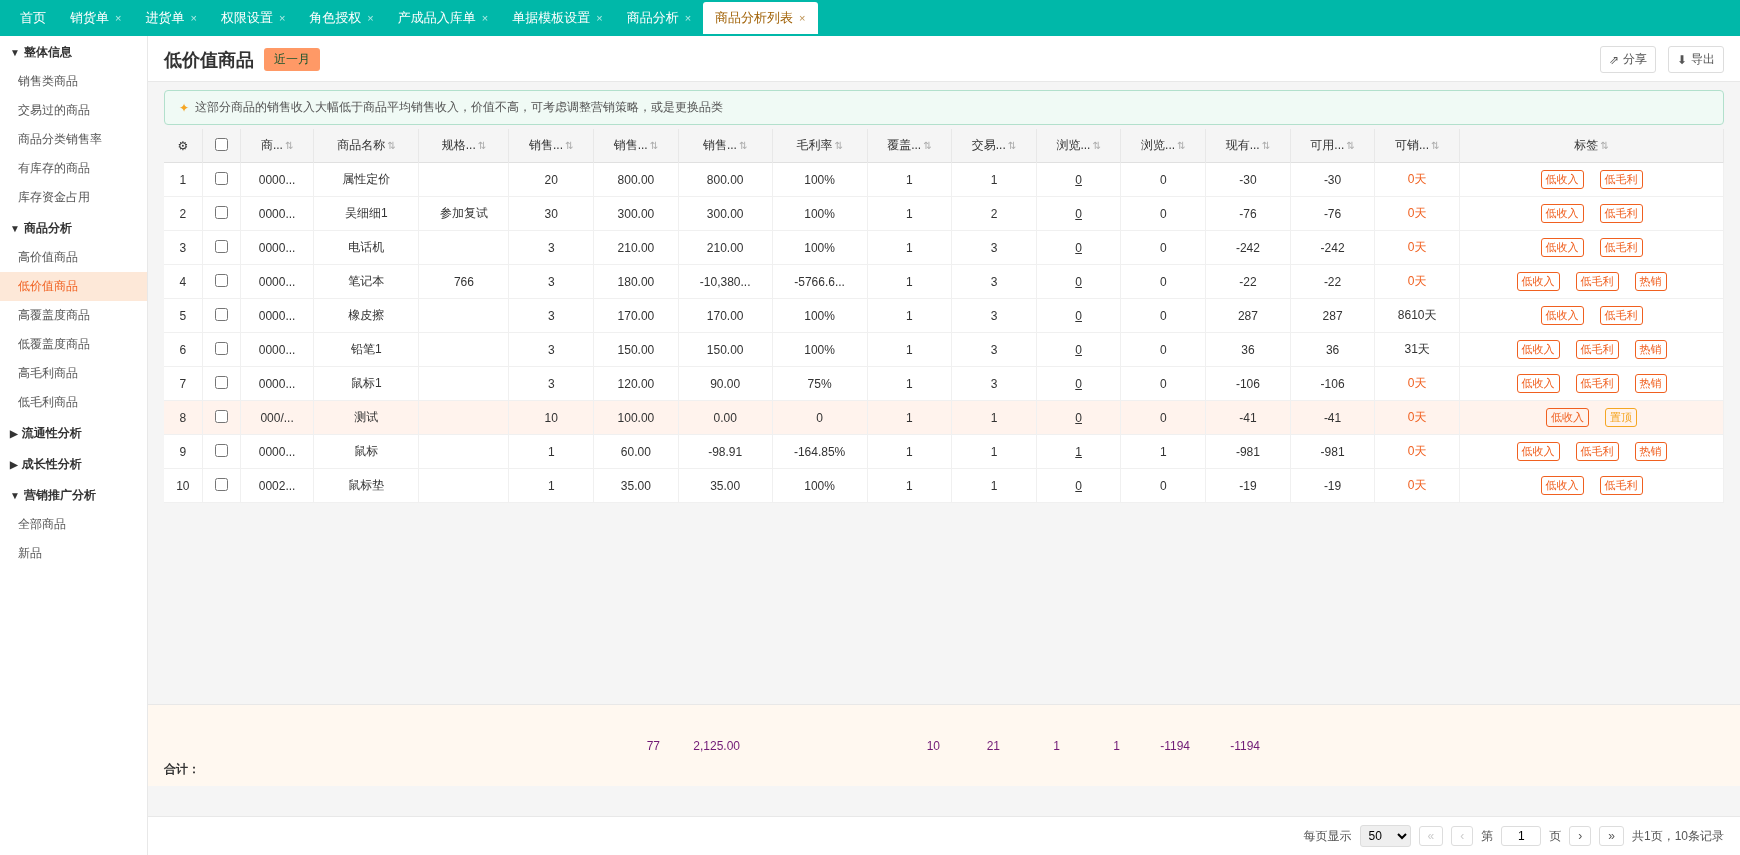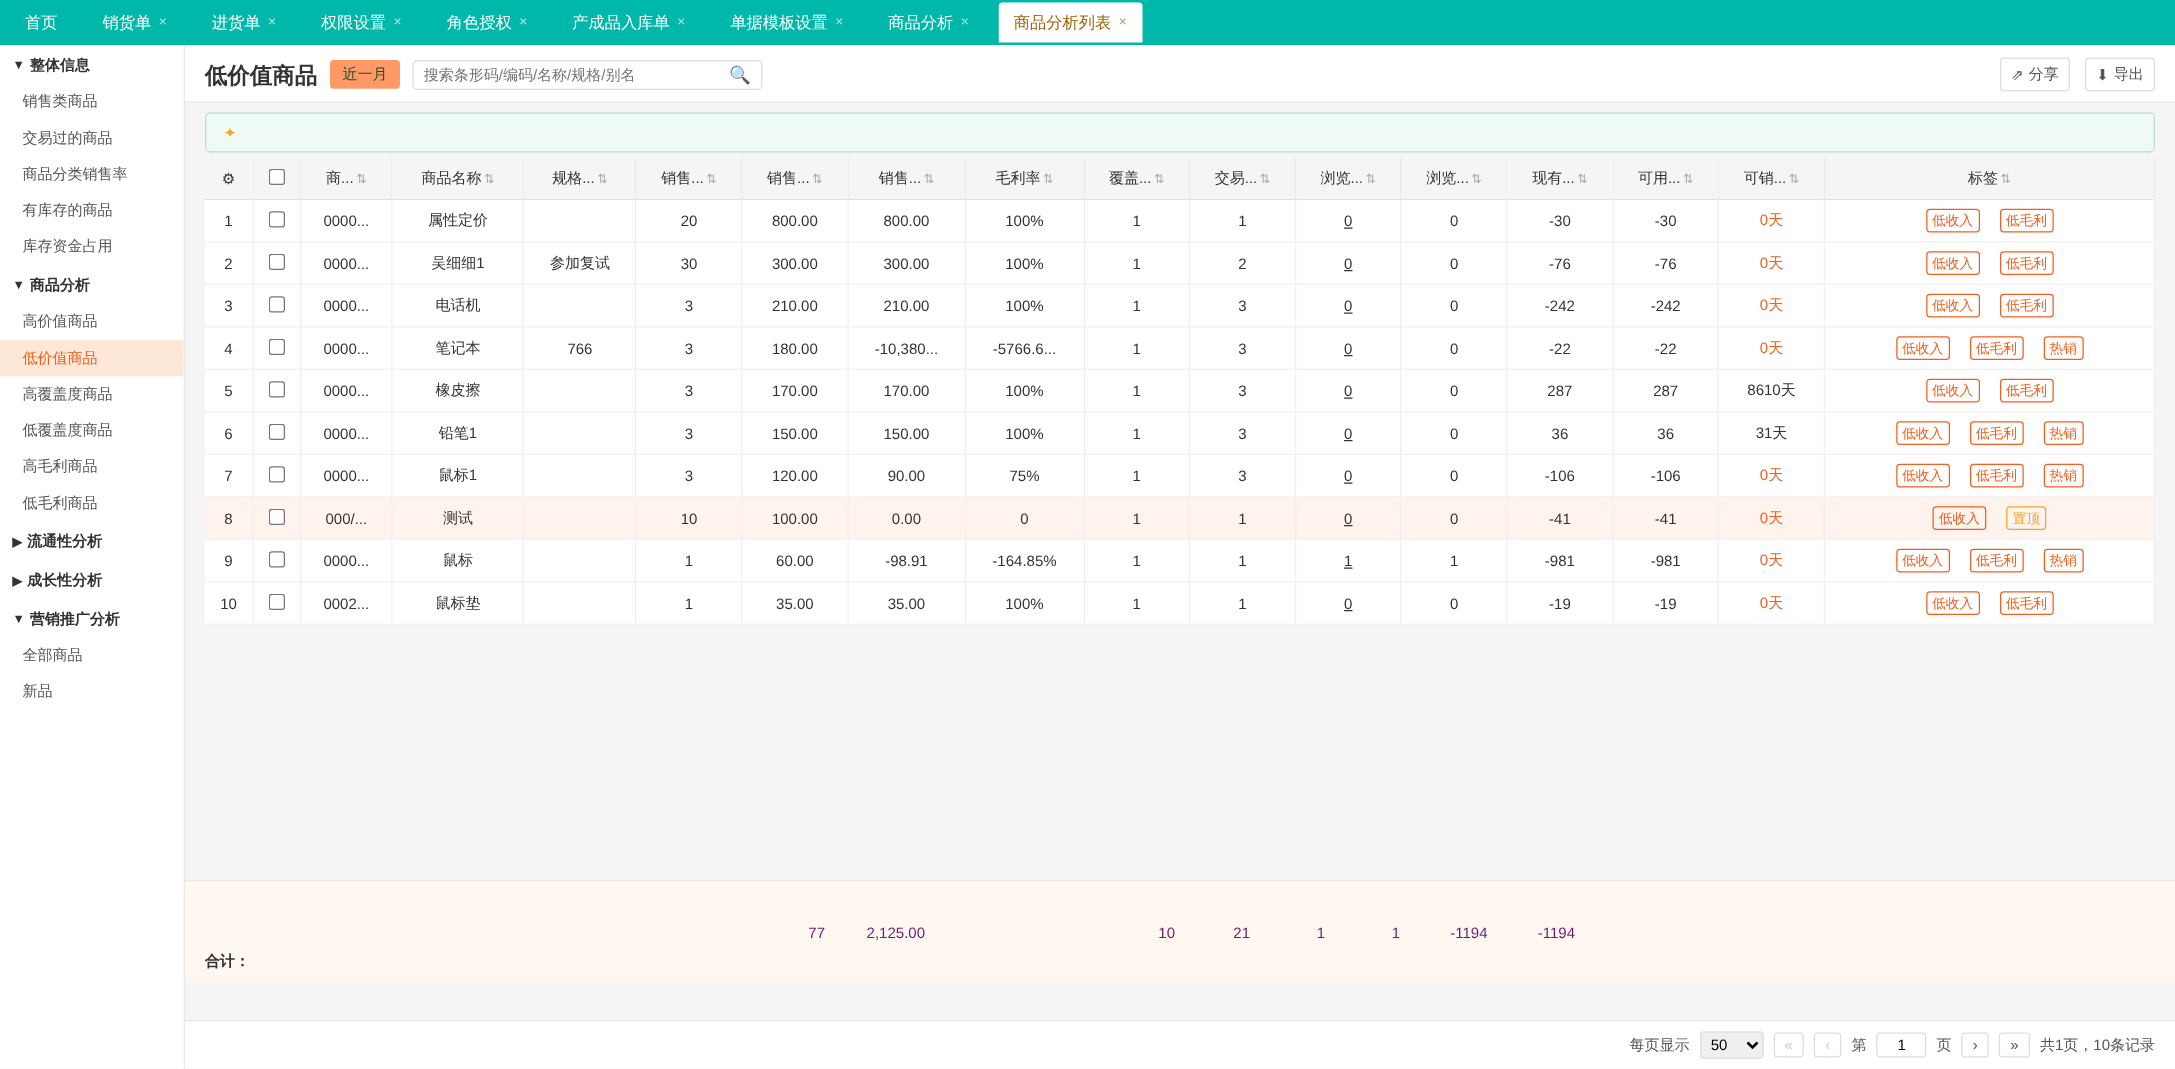--- a/index.html
+++ b/index.html
@@ -5,21 +5,21 @@
     * { box-sizing: border-box; margin: 0; padding: 0; font-family: "Microsoft YaHei", Arial, sans-serif; font-size: 12px; }
     body { background: #f5f5f5; overflow: hidden; width: 1740px; height: 855px; }
 
     
     .top-nav {
       background: #00b8a9;
       height: 36px;
       display: flex;
       align-items: center;
       padding: 0 8px;
-      gap: 12px;
+      gap: 0;
     }
     .nav-item {
       color: #fff;
       padding: 4px 12px;
       cursor: pointer;
       white-space: nowrap;
       border-radius: 3px 3px 0 0;
       display: flex;
       align-items: center;
       gap: 4px;
@@ -309,38 +309,35 @@
         </div>
         <div class="sidebar-item">全部商品</div>
         <div class="sidebar-item">新品</div>
       </aside>
 
     <div class="main-content">
 
       <div class="page-header">
         <span class="page-title">低价值商品</span>
         <button class="filter-btn">近一月</button>
-        <div class="search-box">
-          <input type="text" placeholder="搜索条形码/编码/名称/规格/别名" style="">
-          <span class="search-icon">🔍</span>
-        </div>
         <div class="header-right">
           <button class="header-btn">
             <span>⇗</span>
             <span>分享</span>
           </button>
           <button class="header-btn">
             <span>⬇</span>
             <span>导出</span>
           </button>
         </div>
       </div>
 
       <div class="info-bar">
         <span class="info-icon">✦</span>
+        <span>这部分商品的销售收入大幅低于商品平均销售收入，价值不高，可考虑调整营销策略，或是更换品类</span>
       </div>
 
       <div class="table-area">
         <table>
           <thead>
             <tr id="thead-row">
                 <th><span>⚙</span></th>
                 <th><input type="checkbox" style=""></th>
                 <th>商...<span class="sort-icon">⇅</span></th>
                 <th>商品名称<span class="sort-icon">⇅</span></th>

